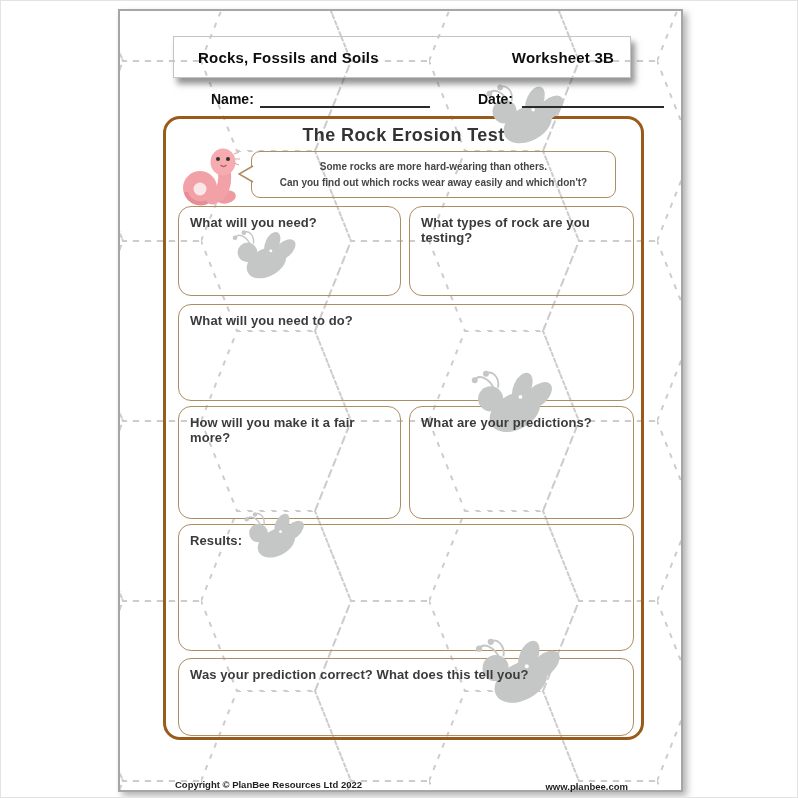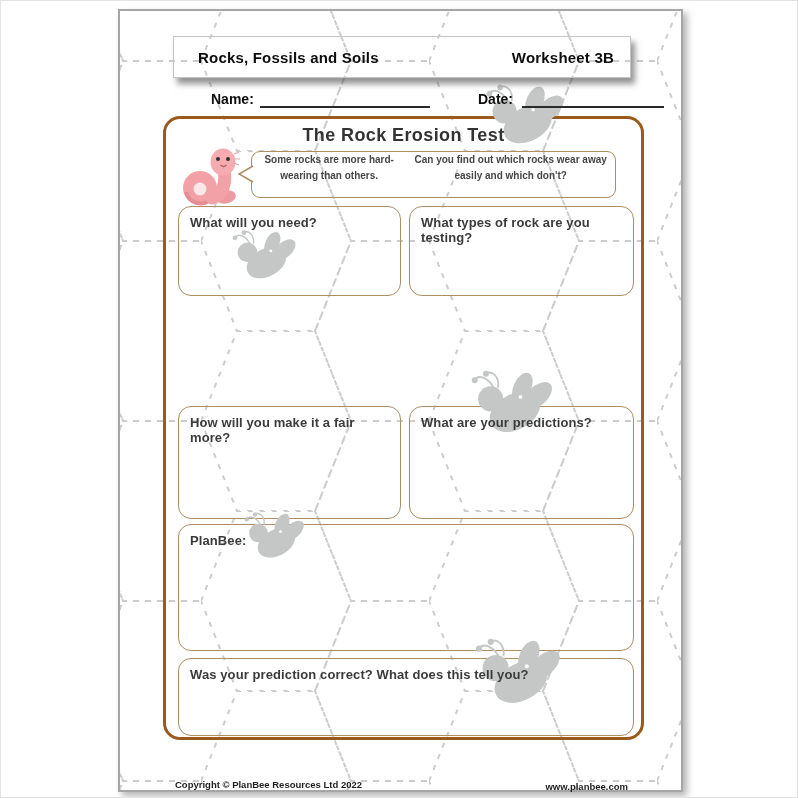--- a/index.html
+++ b/index.html
@@ -22,21 +22,21 @@
   .date-label{position:absolute;left:322px;top:0;}
   .date-line{position:absolute;left:366px;top:-1px;width:142px;height:16px;border-bottom:2px solid #2a2a2a;}
 
   .main-box{position:absolute;left:43px;top:105px;width:481px;height:624px;
         border:3px solid var(--main_border,#9a5a1b);border-radius:17px;box-sizing:border-box;}
   .ws-title{position:absolute;left:0;top:6px;width:100%;text-align:center;font-size:18px;
         font-weight:bold;color:#333;z-index:5;letter-spacing:0.4px;}
   .worm{position:absolute;left:13px;top:27px;width:64px;height:60px;z-index:5;}
   .bubble{position:absolute;left:85px;top:32px;width:365px;height:47px;background:transparent;
         border:1.6px solid var(--box_border,#ad8d62);border-radius:9px;z-index:4;
-        display:flex;justify-content:center;text-align:center;
+        display:flex;flex-direction:column;justify-content:center;text-align:center;
         font-size:10px;font-weight:bold;color:#464646;line-height:1.55;box-sizing:border-box;}
   .bubble-tail{position:absolute;left:-14px;top:13px;}
 
   .qbox{position:absolute;border:1.6px solid var(--box_border,#ad8d62);border-radius:13px;
         box-sizing:border-box;background:transparent;}
   .qlabel{position:relative;z-index:5;font-size:13px;font-weight:bold;color:#3b3b3b;
         display:block;padding:8px 10px 0 11px;letter-spacing:0.1px;}
   #box-need{left:12px;top:87px;width:223px;height:90px;}
   #box-types{left:243px;top:87px;width:225px;height:90px;}
   #box-method{left:12px;top:185px;width:456px;height:97px;}
@@ -143,28 +143,31 @@
         <span>Some rocks are more hard-wearing than others.</span>
         <span>Can you find out which rocks wear away easily and which don't?</span>
       </div>
 
       <div class="qbox" id="box-need">
         <span class="qlabel">What will you need?</span>
       </div>
       <div class="qbox" id="box-types">
         <span class="qlabel">What types of rock are you testing?</span>
       </div>
+      <div class="qbox" id="box-method">
+        <span class="qlabel">What will you need to do?</span>
+      </div>
       <div class="qbox" id="box-fair">
         <span class="qlabel">How will you make it a fair more?</span>
       </div>
       <div class="qbox" id="box-pred">
         <span class="qlabel">What are your predictions?</span>
       </div>
       <div class="qbox" id="box-results">
-        <span class="qlabel">PlanBee:</span>
+        <span class="qlabel">Results:</span>
       </div>
       <div class="qbox" id="box-conclusion">
         <span class="qlabel">Was your prediction correct? What does this tell you?</span>
       </div>
     </div>
 
     <div class="footer">
       <span class="footer-copyright">Copyright © PlanBee Resources Ltd 2022</span>
       <span class="footer-site">www.planbee.com</span>
     </div>

